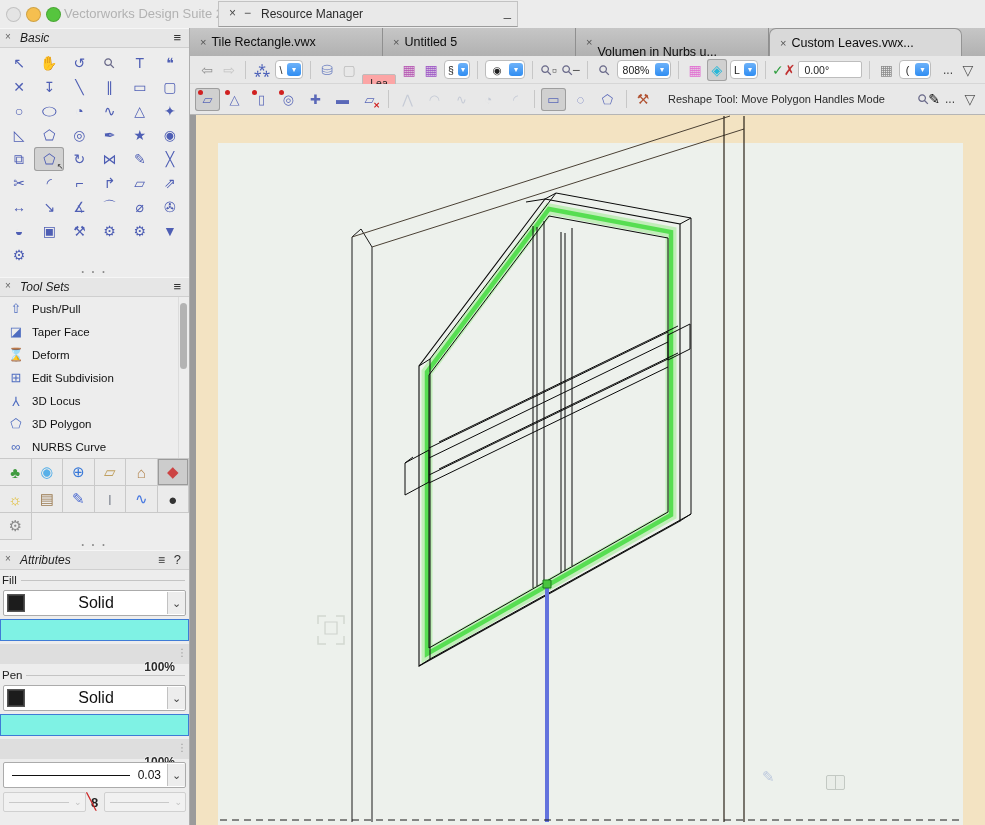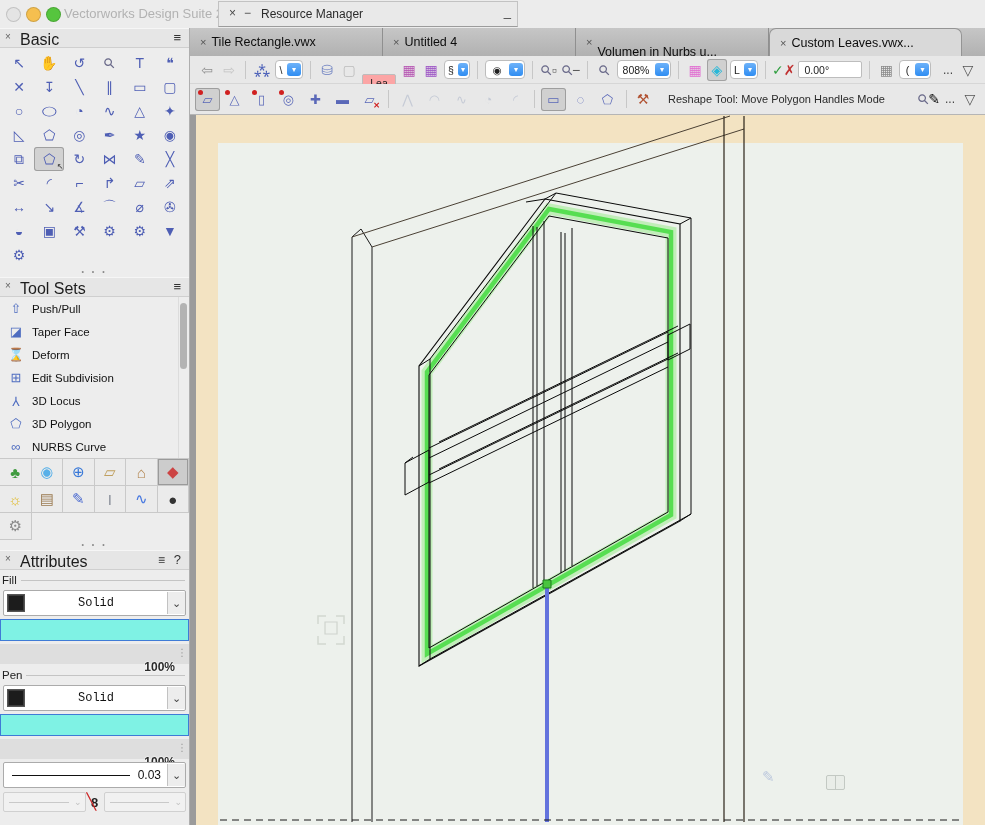--- a/index.html
+++ b/index.html
@@ -10,21 +10,21 @@
   .tl{position:absolute;top:7px;width:13px;height:13px;border-radius:50%;}
   #apptitle{position:absolute;left:64px;top:6px;font-size:13px;color:#b2b2b2;white-space:nowrap;}
   #rmbar{position:absolute;left:218px;top:1px;width:300px;height:26px;background:#e9e9e9;border:1px solid #c2c2c2;border-bottom:1px solid #9c9c9c;box-sizing:border-box;}
   #rmbar .wbtn{position:absolute;top:4px;font-size:12px;color:#4a4a4a;cursor:default;}
   #rmtitle{position:absolute;left:42px;top:5px;font-size:12px;color:#2b2b2b;}
   #rmmin{position:absolute;right:6px;top:2px;font-size:13px;color:#3a3a3a;}
   
   #leftcol{position:absolute;left:0;top:28px;width:190px;height:797px;background:#ededed;border-right:1px solid #aeaeae;box-sizing:border-box;}
   .pal-head{position:relative;height:18px;background:#e6e6e6;border-bottom:1px solid #cfcfcf;border-top:1px solid #f6f6f6;}
   .pal-head .px{position:absolute;left:5px;top:2px;font-size:10px;color:#666;}
-  .pal-head .pt{position:absolute;left:20px;top:2px;font-size:16px;color:#1d1d1d;}
+  .pal-head .pt{position:absolute;left:20px;top:2px;font-size:12px;color:#1d1d1d;font-style:italic;}
   .pal-head .pm{position:absolute;right:8px;top:1px;font-size:13px;color:#333;}
   .pal-head .ph{position:absolute;right:24px;top:2px;font-size:12px;color:#333;}
   .dots{height:10px;text-align:center;font-size:7px;color:#8a8a8a;letter-spacing:3px;line-height:10px;}
   
   #basicgrid{display:grid;grid-template-columns:repeat(6,1fr);grid-auto-rows:24px;padding:3px 4px 0 4px;}
   #basicgrid .tool{display:flex;align-items:center;justify-content:center;font-size:14px;color:#4e5eb4;position:relative;border-radius:3px;}
   #basicgrid .tool.pressed{background:#d2d2d2;box-shadow:inset 0 0 0 1px #9f9f9f;}
   .tool .sub{position:absolute;right:1px;bottom:0;font-size:8px;color:#333;}
   .squish{transform:scaleY(.68);display:inline-block;}
   .rot{transform:rotate(-45deg);display:inline-block;}
@@ -38,21 +38,21 @@
   #tscats{display:grid;grid-template-columns:repeat(6,1fr);grid-auto-rows:27px;border-top:1px solid #c9c9c9;}
   #tscats .cat{display:flex;align-items:center;justify-content:center;font-size:15px;border-right:1px solid #c9c9c9;border-bottom:1px solid #c9c9c9;background:#ebebeb;}
   #tscats .cat.sel{background:#cccccc;box-shadow:inset 0 0 0 1px #9a9a9a;}
   
   #attr{font-size:11.5px;color:#111;}
   .sect{display:flex;align-items:center;height:16px;margin:2px 4px 0 2px;}
   .sect .sl{color:#222;margin-right:4px;}
   .sect .hr{flex:1;border-top:1px solid #c4c4c4;height:0;}
   .aselect{position:relative;margin:2px 3px;height:24px;background:#fff;border:1px solid #ababab;border-radius:2px;display:flex;align-items:center;}
   .aselect .sw{width:16px;height:16px;background:#1c1c1c;border:1px solid #555;margin-left:3px;box-shadow:inset 0 0 0 1px #3c3c3c;}
-  .aselect .sv{flex:1;text-align:center;font-size:12px;font-family:Liberation Mono, monospace;}
+  .aselect .sv{flex:1;text-align:center;font-size:16px;}
   .aselect .dd{width:17px;height:22px;border-left:1px solid #c2c2c2;background:#ededed;color:#444;display:flex;align-items:center;justify-content:center;font-size:11px;}
   .cbar{margin:3px 0;height:22px;border:1px solid #3f7bd6;box-sizing:border-box;}
   .orow{position:relative;margin:3px 0 3px 0;height:20px;background:#dedede;}
   .orow .ov{position:absolute;right:14px;top:16px;font-size:12px;font-weight:bold;color:#2b2b2b;text-shadow:0 0 2px #fff,0 0 2px #fff;}
   .orow .oh{position:absolute;right:2px;top:3px;font-size:10px;color:#9a9a9a;}
   #lwrow{position:relative;margin:3px 3px;height:24px;background:#fff;border:1px solid #ababab;border-radius:2px;display:flex;align-items:center;}
   #lwrow .lwline{flex:1;border-top:1.5px solid #111;margin:0 8px;}
   #lwrow .lwv{font-size:12px;margin-right:6px;}
   #lwrow .dd{width:17px;height:22px;border-left:1px solid #c2c2c2;background:#ededed;color:#444;display:flex;align-items:center;justify-content:center;font-size:11px;}
   #mkrow{display:flex;align-items:center;margin:4px 3px;height:20px;}
@@ -413,21 +413,21 @@
   </div>
 
   <div id="main">
     <div id="tabbar">
         <div class="tab inactive">
           <span class="tx">×</span>
           <span style="white-space: nowrap;">Tile Rectangle.vwx</span>
         </div>
         <div class="tab inactive">
           <span class="tx">×</span>
-          <span style="white-space: nowrap;">Untitled 4</span>
+          <span style="white-space: nowrap;">Untitled 5</span>
         </div>
         <div class="tab inactive">
           <span class="tx">×</span>
           <span style="white-space: nowrap; margin-top: 20px;">Volumen in Nurbs u...</span>
         </div>
         <div class="tab active">
           <span class="tx">×</span>
           <span style="white-space: nowrap; text-align: center;">Custom Leaves.vwx...</span>
         </div>
       </div>

